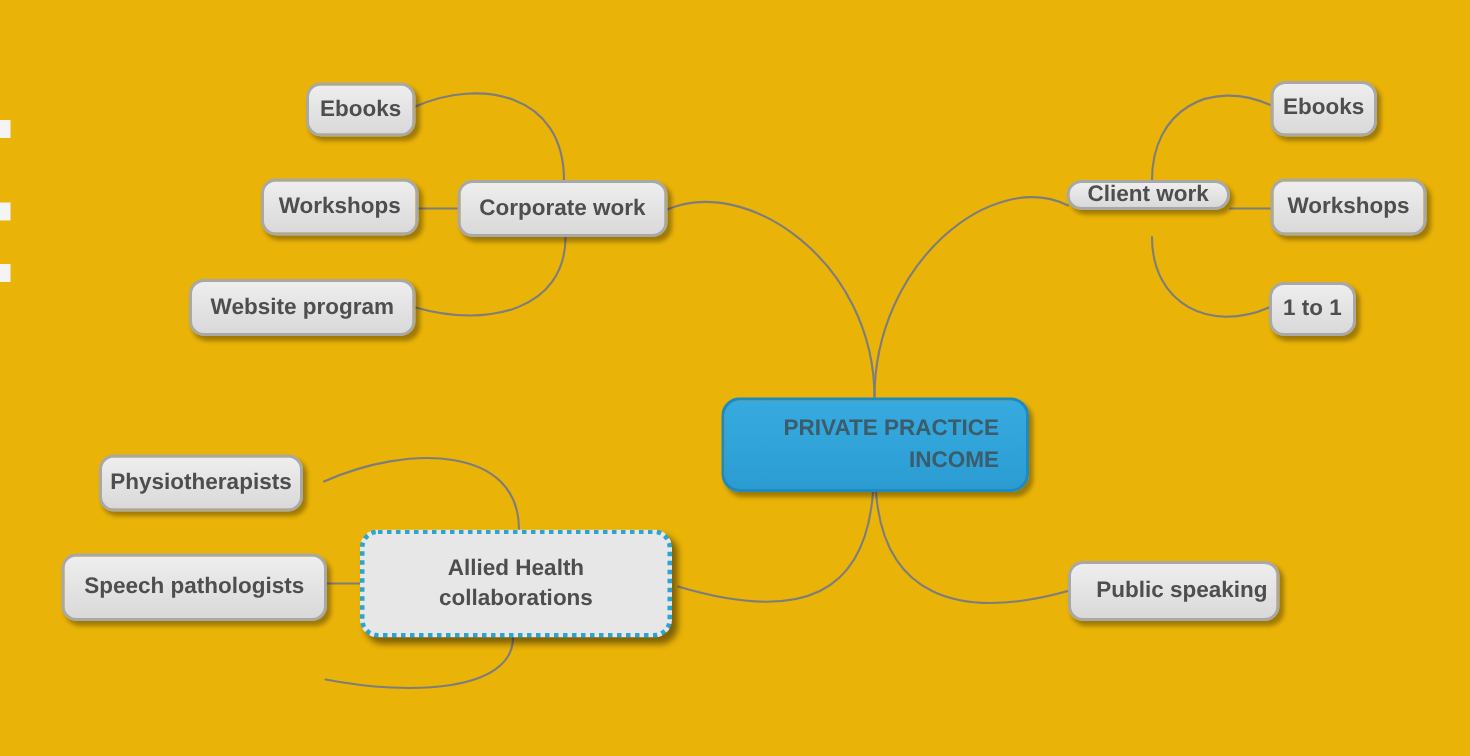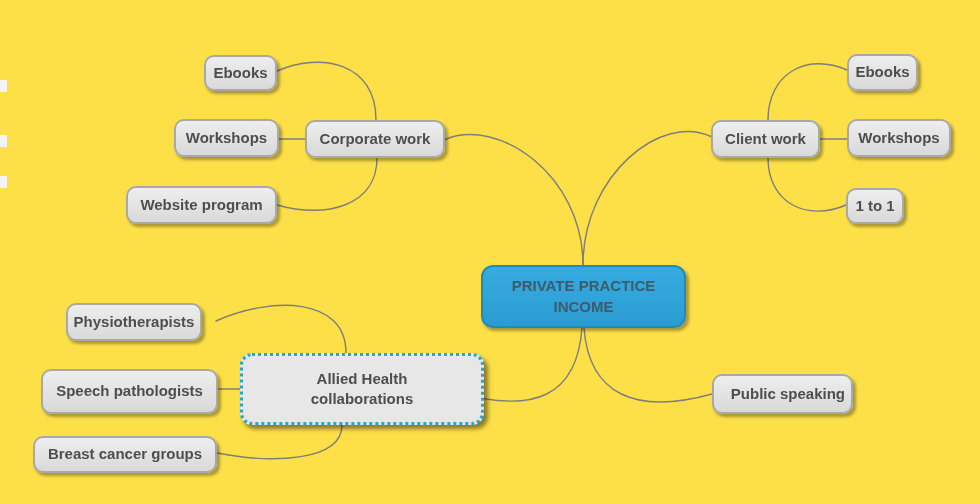--- a/index.html
+++ b/index.html
@@ -1,21 +1,21 @@
 <!DOCTYPE html>
 <html><head>
 <meta charset="utf-8">
 <style>
   html, body { margin: 0; padding: 0; background: #ffffff; }
   #canvas {
     position: relative;
     width: 980px;
     height: 504px;
     overflow: hidden;
-    background: #fde047;
+    background: #eab308;
     font-family: "Liberation Sans", sans-serif;
   }
   #edge-layer {
     position: absolute;
     left: 0; top: 0;
     width: 980px; height: 504px;
   }
   #edge-layer path {
     fill: none;
     stroke: #7d7d7d;
@@ -39,41 +39,41 @@
     padding: 0 6px;
     line-height: 1.35;
     cursor: default;
   }
   .node.center {
     background: linear-gradient(#37abdf, #2a9cd2);
     border: 2px solid #1f8abd;
     border-radius: 12px;
     color: #3c5b6b;
   }
-  .node.center .label { max-width: 165px; }
+  .node.center .label { max-width: 165px; text-align: right; }
   .node.selected {
     background: #e7e7e7;
     border: 3px dotted #2aa5cf;
     border-radius: 12px;
     box-shadow: 3.5px 4px 4px rgba(0,0,0,0.45);
   }
   .node.selected .label { max-width: 150px; }
   .node .label { display: block; }
 
   
   #n-ebooks-left      { left: 204px; top: 55px;  width: 73px;  height: 36px; }
   #n-workshops-left   { left: 174px; top: 119px; width: 105px; height: 38px; }
   #n-corporate        { left: 305px; top: 120px; width: 140px; height: 38px; }
   #n-website-program  { left: 126px; top: 186px; width: 151px; height: 38px; }
-  #n-client           { left: 711px; top: 120px; width: 109px; height: 38px; }
+  #n-client           { left: 711px; top: 120px; width: 109px; height: 20px; }
   #n-ebooks-right     { left: 847px; top: 54px;  width: 71px;  height: 37px; }
   #n-workshops-right  { left: 847px; top: 119px; width: 104px; height: 38px; }
   #n-one-to-one       { left: 846px; top: 188px; width: 58px;  height: 36px; }
   #n-center           { left: 481px; top: 265px; width: 205px; height: 63px; }
-  #n-allied           { left: 240px; top: 353px; width: 244px; height: 72px; }
+  #n-allied           { left: 240px; top: 353px; width: 208px; height: 72px; }
   #n-physio           { left: 66px;  top: 303px; width: 136px; height: 38px; }
   #n-speech           { left: 41px;  top: 369px; width: 177px; height: 45px; }
   #n-breast           { left: 33px;  top: 436px; width: 184px; height: 37px; }
   #n-public-speaking  { left: 712px; top: 374px; width: 141px; height: 40px; justify-content: flex-end; }
 
   .edge-artifact {
     position: absolute;
     left: 0;
     width: 7px;
     height: 12px;
@@ -145,23 +145,20 @@
   </div>
 
   <div class="node" id="n-physio">
     <span class="label">Physiotherapists</span>
   </div>
 
   <div class="node" id="n-speech">
     <span class="label">Speech pathologists</span>
   </div>
 
-  <div class="node" id="n-breast">
-    <span class="label">Breast cancer groups</span>
-  </div>
 
   <div class="node" id="n-public-speaking">
     <span class="label">Public speaking</span>
   </div>
 
   <div class="edge-artifact" id="artifact-1"></div>
   <div class="edge-artifact" id="artifact-2"></div>
   <div class="edge-artifact" id="artifact-3"></div>
 
 </div>

